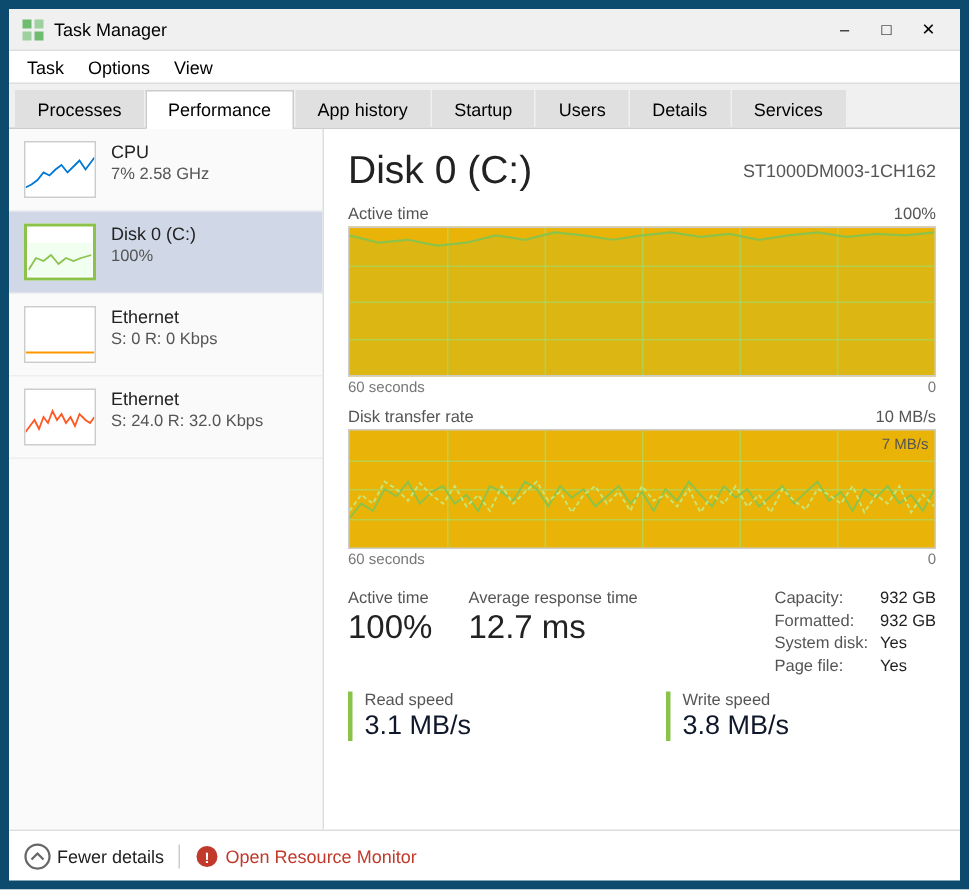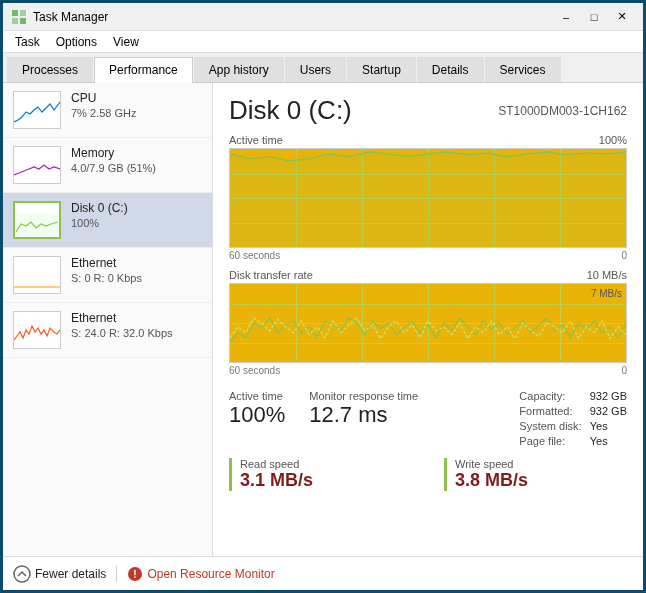--- a/index.html
+++ b/index.html
@@ -1,18 +1,18 @@
 <!DOCTYPE html>
 <html><head>
   <meta charset="utf-8">
   <style>
     * { box-sizing: border-box; margin: 0; padding: 0; }
     body { font-family: 'Segoe UI', Arial, sans-serif; font-size: 12px; background: #f0f0f0; width: 646px; height: 593px; overflow: hidden; }
 
-    .window { width: 646px; height: 593px; background: #fff; border: 3px solid #0c4a6e; display: flex; flex-direction: column; }
+    .window { width: 646px; height: 593px; background: #fff; border: 6px solid #0c4a6e; display: flex; flex-direction: column; }
 
     .title-bar { background: #f0f0f0; padding: 6px 8px; display: flex; align-items: center; justify-content: space-between; border-bottom: 1px solid #ddd; height: 28px; }
     .title-bar-left { display: flex; align-items: center; gap: 6px; font-size: 12px; }
     .window-controls { display: flex; gap: 2px; }
     .win-btn { width: 26px; height: 20px; border: none; background: transparent; cursor: pointer; font-size: 11px; display: flex; align-items: center; justify-content: center; }
 
     .menu-bar { display: flex; gap: 0; padding: 2px 4px; border-bottom: 1px solid #ddd; height: 22px; align-items: center; }
     .menu-item { padding: 2px 8px; cursor: pointer; font-size: 12px; }
 
     .tabs { display: flex; padding: 4px 4px 0; border-bottom: 1px solid #ccc; background: #f0f0f0; }
@@ -56,21 +56,21 @@
     .chart-container { border: 1px solid #ccc; background: #eab308; position: relative; overflow: hidden; }
     .chart-active { height: 100px; }
     .chart-transfer { height: 80px; }
     .chart-bottom-row { display: flex; justify-content: space-between; font-size: 10px; color: #777; margin-top: 2px; }
     .stat-label { font-size: 11px; color: #555; }
     .stat-value { font-size: 22px; font-weight: 300; color: #222; }
 
     .speed-row { display: flex; gap: 32px; margin-top: 8px; justify-content: center; }
     .speed-block { flex: 1; border-left: 3px solid #8bc34a; padding-left: 8px; }
     .speed-label { font-size: 11px; color: #555; }
-    .speed-value { font-size: 18px; font-weight: 700; color: #7f1d1d; }
+    .speed-value { font-size: 18px; font-weight: 400; color: #0f172a; }
 
     .footer { border-top: 1px solid #ddd; padding: 6px 10px; display: flex; align-items: center; gap: 10px; height: 34px; }
     .footer-sep { width: 1px; height: 16px; background: #ccc; }
     .fewer-details { display: flex; align-items: center; gap: 4px; cursor: pointer; font-size: 12px; color: #222; }
     .open-resource { display: flex; align-items: center; gap: 4px; cursor: pointer; font-size: 12px; color: #c0392b; text-decoration: none; }
 
     
     .grid-lines { position: absolute; top: 0; left: 0; right: 0; bottom: 0; }
     .grid-line-v { position: absolute; top: 0; bottom: 0; width: 1px; background: rgba(144,238,144,0.5); }
     .grid-line-h { position: absolute; left: 0; right: 0; height: 1px; background: rgba(144,238,144,0.5); }
@@ -105,22 +105,22 @@
   <div class="menu-bar">
     <span class="menu-item">Task</span>
     <span class="menu-item">Options</span>
     <span class="menu-item">View</span>
   </div>
 
   <div class="tabs">
     <div class="tab">Processes</div>
     <div class="tab active">Performance</div>
     <div class="tab">App history</div>
+    <div class="tab">Startup</div>
     <div class="tab">Users</div>
-    <div class="tab">Startup</div>
     <div class="tab">Details</div>
     <div class="tab">Services</div>
   </div>
 
   <div class="content">
 
     <div class="sidebar">
 
       <div class="sidebar-item">
         <div class="sidebar-thumb thumb-cpu">
@@ -128,32 +128,20 @@
             <rect width="46" height="36" fill="white"></rect>
             <polyline points="0,30 4,28 8,25 12,20 16,22 20,18 24,15 28,20 32,16 36,12 40,18 46,10" fill="none" stroke="#0078d4" stroke-width="1.2"></polyline>
           </svg>
         </div>
         <div class="sidebar-info">
           <div class="sidebar-name">CPU</div>
           <div class="sidebar-val">7%  2.58 GHz</div>
         </div>
       </div>
 
-      <div class="sidebar-item">
-        <div class="sidebar-thumb thumb-mem">
-          <svg viewBox="0 0 46 36" width="46" height="36">
-            <rect width="46" height="36" fill="white"></rect>
-            <polyline points="0,28 5,26 10,24 15,22 20,20 25,22 30,18 35,22 40,20 46,22" fill="none" stroke="#9c27b0" stroke-width="1.2"></polyline>
-          </svg>
-        </div>
-        <div class="sidebar-info">
-          <div class="sidebar-name">Memory</div>
-          <div class="sidebar-val">4.0/7.9 GB (51%)</div>
-        </div>
-      </div>
 
       <div class="sidebar-item active">
         <div class="sidebar-thumb thumb-disk">
           <svg viewBox="0 0 42 32" width="42" height="32">
             <rect width="42" height="32" fill="white"></rect>
             <rect x="0" y="10" width="42" height="22" fill="#f0fff0"></rect>
             <polyline points="0,28 5,20 10,22 15,18 20,24 25,20 30,22 35,20 42,18" fill="none" stroke="#8bc34a" stroke-width="1.2"></polyline>
           </svg>
         </div>
         <div class="sidebar-info">
@@ -256,21 +244,21 @@
       </div>
 
       <div style="display:flex; margin-top:6px; align-items:flex-start;">
 
         <div style="display:flex; gap:24px; flex:1;">
           <div>
             <div class="stat-label">Active time</div>
             <div class="stat-value">100%</div>
           </div>
           <div>
-            <div class="stat-label">Monitor response time</div>
+            <div class="stat-label">Average response time</div>
             <div class="stat-value">12.7 ms</div>
           </div>
         </div>
 
         <div style="display:flex; gap:8px; font-size:11px; align-self:center;">
           <div class="key-col">
             <div>Capacity:</div>
             <div>Formatted:</div>
             <div>System disk:</div>
             <div>Page file:</div>

